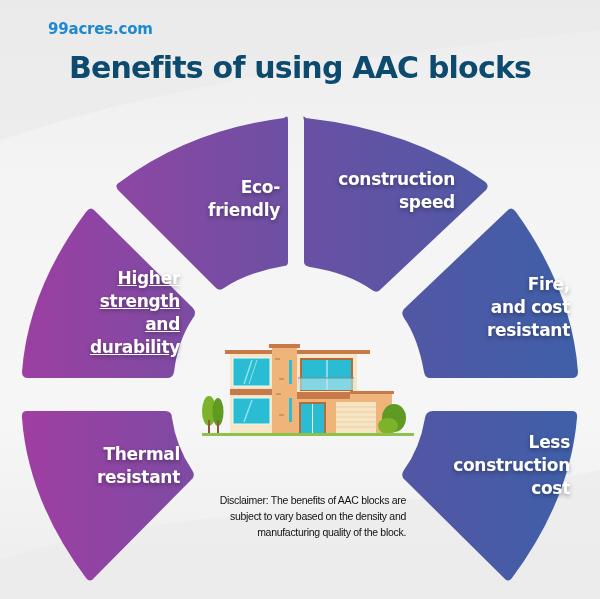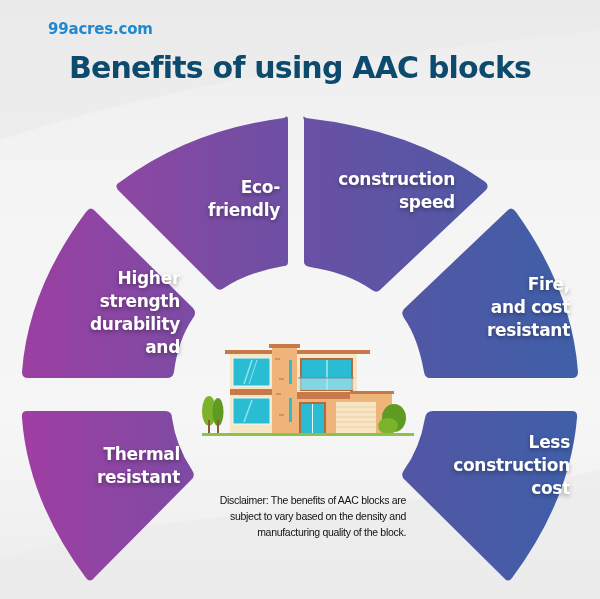--- a/index.html
+++ b/index.html
@@ -101,25 +101,25 @@
 </div>
 <div class="label" style="left:430px; top:431px; width:140px;">
   <div>Less</div>
   <div>construction</div>
   <div>cost</div>
 </div>
 <div class="label" style="left:40px; top:443px; width:140px;">
   <div>Thermal</div>
   <div>resistant</div>
 </div>
-<div class="label" style="left:40px; top:267px; width:140px;">
+<div class="label" style="left:40px; top:267px; width:140px;text-decoration:underline;">
   <div>Higher</div>
   <div>strength</div>
+  <div>and</div>
   <div>durability</div>
-  <div>and</div>
 </div>
 
 <svg class="house" viewBox="0 0 230 100">
 
   <ellipse cx="19" cy="75" rx="7" ry="15" fill="#7cb32b"></ellipse>
   <rect x="18" y="84" width="2" height="13" fill="#8a5a3a"></rect>
   <ellipse cx="28" cy="76" rx="5.5" ry="14" fill="#5f9a23"></ellipse>
   <rect x="27" y="84" width="2" height="13" fill="#8a5a3a"></rect>
 
   <rect x="40" y="18" width="46" height="80" fill="#f5e6c6"></rect>

